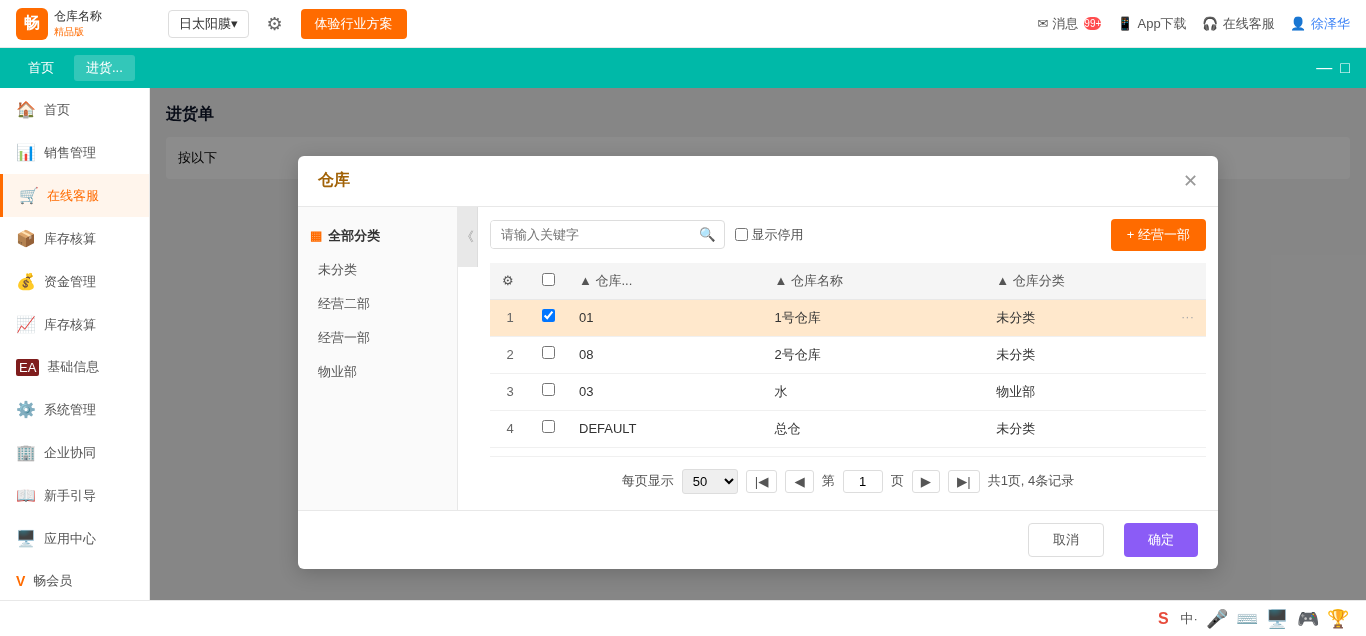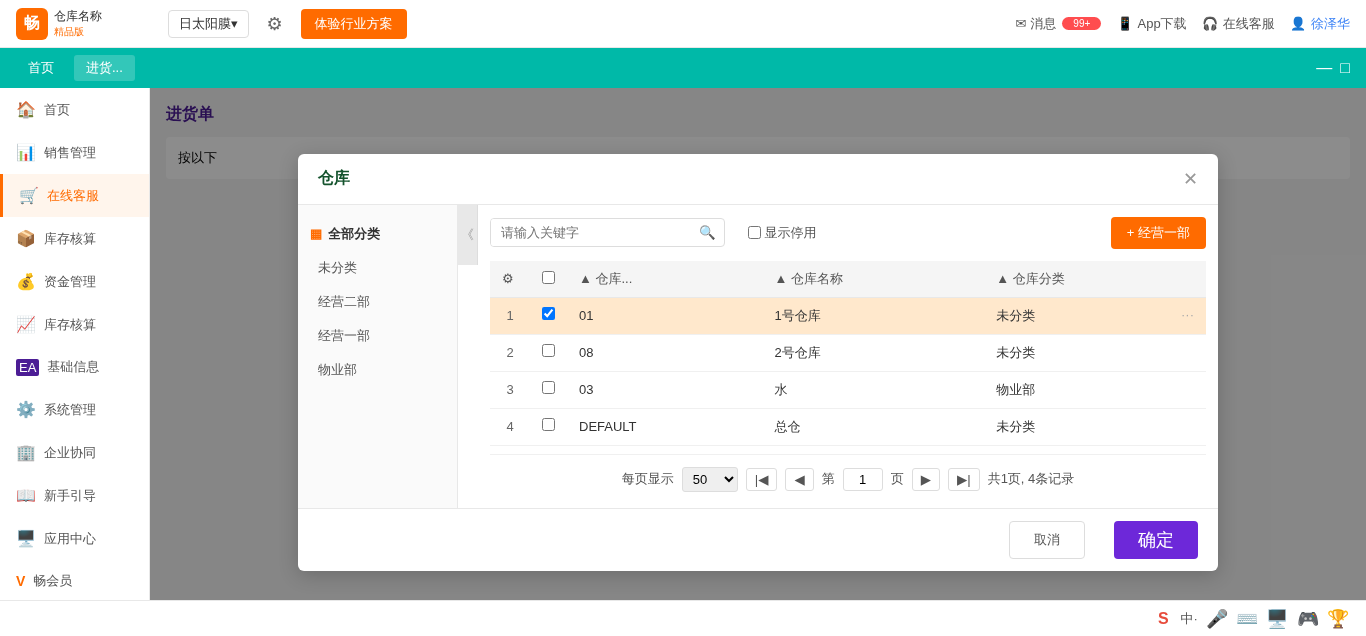--- a/index.html
+++ b/index.html
@@ -47,21 +47,21 @@
       margin-left: auto;
       display: flex; align-items: center; gap: 16px;
     }
     .header-right-item {
       display: flex; align-items: center; gap: 4px;
       color: #555; cursor: pointer; font-size: 13px;
     }
     .badge {
       background: #ff4d4f; color: white;
       border-radius: 10px; font-size: 10px;
-      padding: 1px 11px; margin-left: 2px;
+      padding: 1px 0; margin-left: 2px;
     }
     .user-name { color: #3b82f6; }
 
     
     .sub-header {
       height: 40px;
       background: #00b9a8;
       display: flex; align-items: center;
       padding: 0 16px; gap: 8px;
     }
@@ -93,21 +93,21 @@
     .sidebar-icon { font-size: 16px; }
 
     
     .main-content {
       flex: 1;
       background: #f5f5f5;
       padding: 16px;
       position: relative;
       overflow: hidden;
     }
-    .page-title { font-size: 16px; font-weight: bold; color: #4c1d95; margin-bottom: 12px; }
+    .page-title { font-size: 16px; font-weight: bold; color: #0f172a; margin-bottom: 12px; }
     .filter-bar {
       background: #fff;
       border-radius: 4px;
       padding: 12px;
       margin-bottom: 12px;
       display: flex; align-items: center; gap: 8px;
     }
 
     
     .dialog-overlay {
@@ -124,21 +124,21 @@
       max-height: 560px;
       display: flex;
       flex-direction: column;
       box-shadow: 0 4px 20px rgba(0,0,0,0.2);
     }
     .dialog-header {
       display: flex; align-items: center; justify-content: space-between;
       padding: 14px 20px;
       border-bottom: 1px solid #e8e8e8;
     }
-    .dialog-title { font-size: 16px; font-weight: bold; color: #14532d; }
+    .dialog-title { font-size: 16px; font-weight: bold; color: #a16207; }
     .dialog-close { cursor: pointer; color: #999; font-size: 18px; }
     .dialog-body {
       display: flex;
       flex: 1;
       overflow: hidden;
     }
     .dialog-sidebar {
       width: 160px;
       border-right: 1px solid #e8e8e8;
       padding: 12px 0;
@@ -160,21 +160,21 @@
       cursor: pointer; color: #999;
       border-right: 1px solid #ddd;
     }
     .dialog-main {
       flex: 1;
       display: flex;
       flex-direction: column;
       padding: 12px;
     }
     .dialog-toolbar {
-      display: flex; align-items: center; gap: 23px;
+      display: flex; align-items: center; gap: 10px;
       margin-bottom: 12px;
     }
     .search-input-wrap {
       position: relative;
       display: flex; align-items: center;
       border: 1px solid #ddd; border-radius: 4px;
       overflow: hidden;
     }
     .search-input {
       border: none; outline: none;
@@ -245,33 +245,33 @@
       cursor: pointer; color: #555;
     }
     .page-input {
       border: 1px solid #ddd; border-radius: 3px;
       width: 40px; text-align: center;
       padding: 3px 4px; font-size: 13px;
     }
 
     
     .dialog-footer {
-      display: flex; justify-content: flex-end; gap: 29px;
+      display: flex; justify-content: flex-end; gap: 20px;
       padding: 12px 20px;
       border-top: 1px solid #e8e8e8;
     }
     .btn-cancel {
       border: 1px solid #ddd; background: #fff;
       border-radius: 4px; padding: 7px 24px;
       cursor: pointer; color: #555; font-size: 13px;
     }
     .btn-confirm {
-      background: #6d28d9; color: white;
+      background: #8b5cf6; color: white;
       border: none; border-radius: 4px;
-      padding: 7px 24px; cursor: pointer; font-size: 18px;
+      padding: 7px 24px; cursor: pointer; font-size: 13px;
     }
 
     .dots-more { color: #aaa; cursor: pointer; }
 
     
     .bottom-bar {
       height: 36px;
       background: #fff;
       border-top: 1px solid #e8e8e8;
       display: flex; align-items: center; justify-content: flex-end;
@@ -355,21 +355,21 @@
     </div>
     <div class="sidebar-item">
       <span class="sidebar-icon">💰</span>
       <span>资金管理</span>
     </div>
     <div class="sidebar-item">
       <span class="sidebar-icon">📈</span>
       <span>库存核算</span>
     </div>
     <div class="sidebar-item">
-      <span class="sidebar-icon" style="font-size:13px;background:#4c1d95;color:white;border-radius:2px;padding:1px 3px;">EA</span>
+      <span class="sidebar-icon" style="font-size:13px;background:#7f1d1d;color:white;border-radius:2px;padding:1px 3px;">EA</span>
       <span>基础信息</span>
     </div>
     <div class="sidebar-item">
       <span class="sidebar-icon">⚙️</span>
       <span>系统管理</span>
     </div>
     <div class="sidebar-item">
       <span class="sidebar-icon">🏢</span>
       <span>企业协同</span>
     </div>

